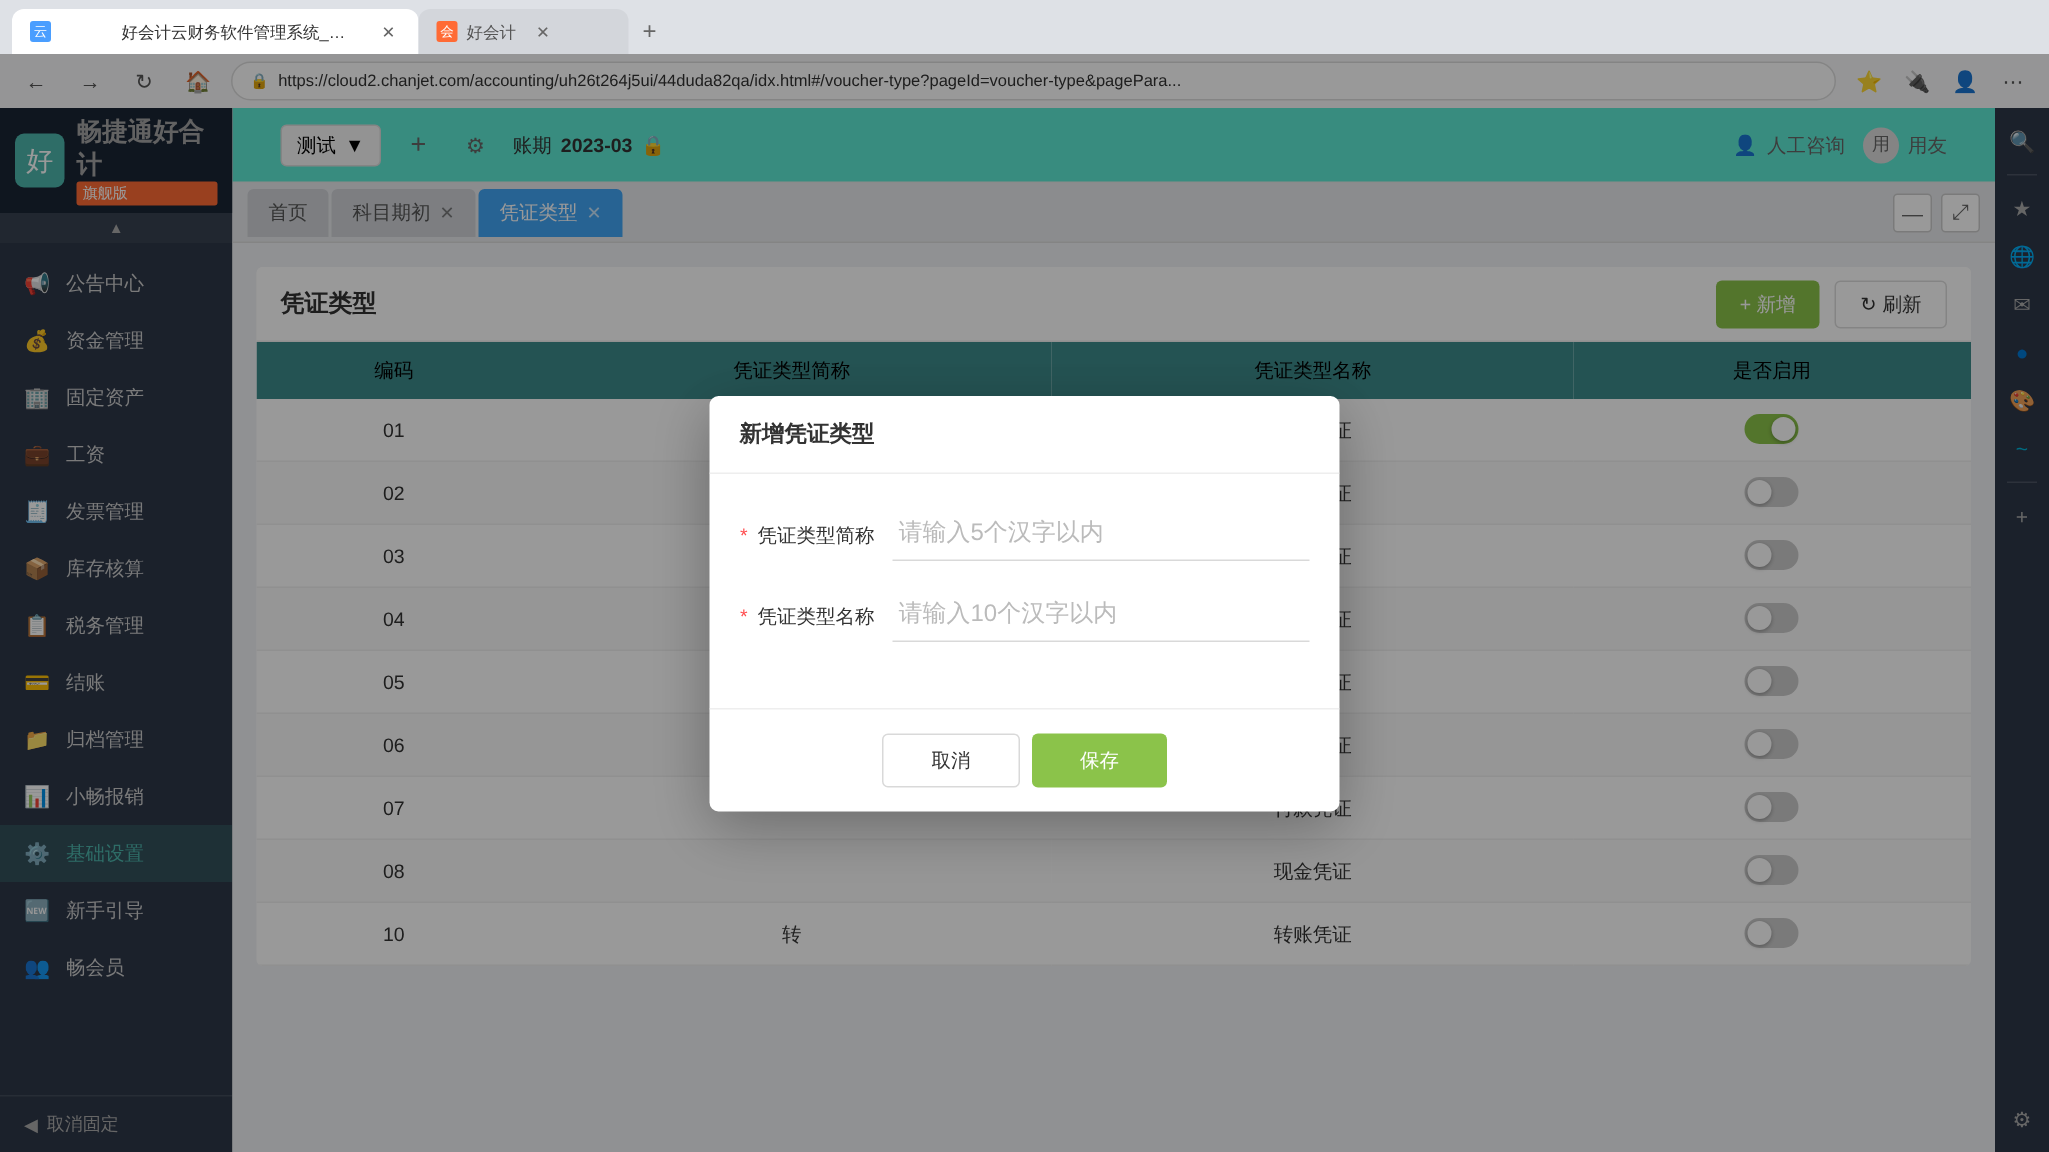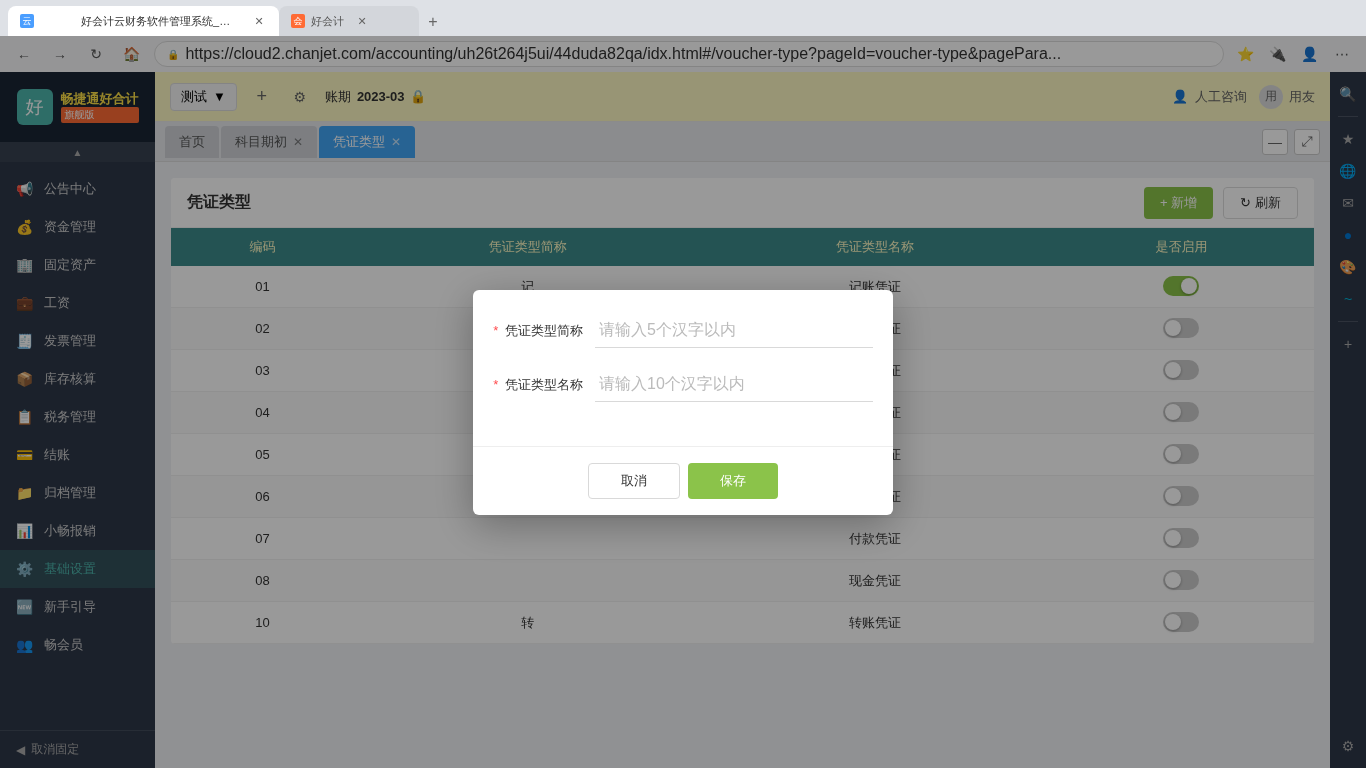--- a/index.html
+++ b/index.html
@@ -21,34 +21,34 @@
     .browser-action-btn { width: 28px; height: 28px; display: flex; align-items: center; justify-content: center; border-radius: 50%; cursor: pointer; font-size: 14px; color: #555; }
 
     
     .app { display: flex; height: 696px; }
 
     
     .sidebar { width: 155px; background: #2d3748; color: #fff; display: flex; flex-direction: column; flex-shrink: 0; }
     .sidebar-logo { height: 70px; background: #1a2535; display: flex; align-items: center; justify-content: center; padding: 10px; }
     .logo-box { display: flex; align-items: center; gap: 8px; }
     .logo-icon { width: 36px; height: 36px; background: #4db6ac; border-radius: 6px; display: flex; align-items: center; justify-content: center; font-size: 18px; color: white; }
-    .logo-text { font-size: 13px; color: #fde047; font-weight: bold; line-height: 1.3; }
+    .logo-text { font-size: 17px; color: #a3a3a3; font-weight: bold; line-height: 1.3; }
     .logo-sub { font-size: 10px; color: #aaa; background: #ff6b35; padding: 1px 4px; border-radius: 2px; color: white; }
     .sidebar-nav { flex: 1; overflow-y: auto; padding: 8px 0; }
     .nav-item { display: flex; align-items: center; padding: 10px 16px; cursor: pointer; color: #ccc; gap: 10px; font-size: 13px; }
     .nav-item.active { background: rgba(77, 182, 172, 0.2); color: #4db6ac; }
     .nav-icon { width: 18px; height: 18px; display: flex; align-items: center; justify-content: center; font-size: 14px; flex-shrink: 0; }
     .sidebar-footer { padding: 10px 16px; border-top: 1px solid rgba(255,255,255,0.1); cursor: pointer; color: #aaa; font-size: 12px; display: flex; align-items: center; gap: 6px; }
     .sidebar-scroll-btn { width: 100%; height: 20px; background: rgba(255,255,255,0.05); display: flex; align-items: center; justify-content: center; cursor: pointer; color: #aaa; font-size: 10px; }
 
     
     .main-content { flex: 1; display: flex; flex-direction: column; background: #f5f5f5; overflow: hidden; }
 
     
-    .app-header { height: 50px; background: #fef9c3; display: flex; align-items: center; padding: 0 15px; gap: 12px; border-bottom: 1px solid #e8e8e8; flex-shrink: 0; }
+    .app-header { height: 50px; background: #5eead4; display: flex; align-items: center; padding: 0 32px; gap: 12px; border-bottom: 1px solid #e8e8e8; flex-shrink: 0; }
     .workspace-select { display: flex; align-items: center; gap: 6px; background: #f5f5f5; border: 1px solid #ddd; border-radius: 4px; padding: 4px 10px; cursor: pointer; font-size: 13px; }
     .add-btn { width: 26px; height: 26px; display: flex; align-items: center; justify-content: center; border-radius: 50%; cursor: pointer; font-size: 18px; color: #666; }
     .settings-btn { width: 26px; height: 26px; display: flex; align-items: center; justify-content: center; border-radius: 50%; cursor: pointer; font-size: 14px; color: #666; }
     .period-info { display: flex; align-items: center; gap: 6px; font-size: 13px; color: #333; }
     .header-spacer { flex: 1; }
     .consult-btn { display: flex; align-items: center; gap: 6px; color: #666; cursor: pointer; font-size: 13px; }
     .user-btn { display: flex; align-items: center; gap: 6px; color: #666; cursor: pointer; font-size: 13px; }
 
     
     .page-tabs { height: 40px; background: #e8eaed; display: flex; align-items: center; padding: 0 10px; gap: 2px; border-bottom: 1px solid #ddd; flex-shrink: 0; }
@@ -62,21 +62,21 @@
     .page-content { flex: 1; overflow: auto; padding: 16px; background: #f0f2f5; }
     .page-card { background: #fff; border-radius: 4px; overflow: hidden; }
     .page-card-header { height: 50px; background: #fff; display: flex; align-items: center; justify-content: space-between; padding: 0 16px; border-bottom: 1px solid #f0f0f0; }
     .page-title { font-size: 16px; font-weight: bold; color: #333; }
     .card-actions { display: flex; gap: 10px; }
     .btn-primary { background: #8bc34a; color: white; border: none; padding: 6px 16px; border-radius: 4px; cursor: pointer; font-size: 13px; display: flex; align-items: center; gap: 4px; }
     .btn-secondary { background: #fff; color: #333; border: 1px solid #ddd; padding: 6px 16px; border-radius: 4px; cursor: pointer; font-size: 13px; display: flex; align-items: center; gap: 4px; }
 
     
     .data-table { width: 100%; border-collapse: collapse; }
-    .data-table th { background: #3d8b8b; color: #fef9c3; padding: 10px 16px; font-size: 13px; font-weight: normal; text-align: center; }
+    .data-table th { background: #3d8b8b; color: #000000; padding: 10px 16px; font-size: 13px; font-weight: normal; text-align: center; }
     .data-table td { padding: 10px 16px; font-size: 13px; color: #333; text-align: center; border-bottom: 1px solid #f0f0f0; }
     .data-table tr:nth-child(even) td { background: #fafafa; }
 
     
     .toggle { width: 36px; height: 20px; border-radius: 10px; background: #ccc; display: inline-flex; align-items: center; cursor: pointer; padding: 2px; transition: background 0.2s; }
     .toggle.on { background: #8bc34a; }
     .toggle-knob { width: 16px; height: 16px; background: white; border-radius: 50%; transition: transform 0.2s; box-shadow: 0 1px 3px rgba(0,0,0,0.3); }
     .toggle.on .toggle-knob { transform: translateX(16px); }
 
     
@@ -115,21 +115,21 @@
     </div>
     <div class="tab-new">+</div>
   </div>
   <div class="address-bar">
     <div class="nav-btn">←</div>
     <div class="nav-btn">→</div>
     <div class="nav-btn">↻</div>
     <div class="nav-btn">🏠</div>
     <div class="address-input">
       <span class="address-lock">🔒</span>
-      <span style="font-size:16px;color:#333;overflow:hidden;text-overflow:ellipsis;white-space:nowrap;">https://cloud2.chanjet.com/accounting/uh26t264j5ui/44duda82qa/idx.html#/voucher-type?pageId=voucher-type&amp;pagePara...</span>
+      <span style="font-size:11px;color:#333;overflow:hidden;text-overflow:ellipsis;white-space:nowrap;">https://cloud2.chanjet.com/accounting/uh26t264j5ui/44duda82qa/idx.html#/voucher-type?pageId=voucher-type&amp;pagePara...</span>
     </div>
     <div class="browser-actions">
       <div class="browser-action-btn">⭐</div>
       <div class="browser-action-btn">🔌</div>
       <div class="browser-action-btn">👤</div>
       <div class="browser-action-btn">⋯</div>
     </div>
   </div>
 </div>
 
@@ -378,20 +378,21 @@
     <div class="right-sidebar-btn" style="color:#00b4d8;">~</div>
     <div class="right-sidebar-divider"></div>
     <div class="right-sidebar-btn">+</div>
     <div style="flex:1"></div>
     <div class="right-sidebar-btn">⚙</div>
   </div>
 </div>
 
 <div class="modal-overlay">
   <div class="modal">
+    <div class="modal-header">新增凭证类型</div>
     <div class="modal-body">
       <div class="form-field">
         <div class="form-label">
           <span class="required">*</span>
           <span>凭证类型简称</span>
         </div>
         <input class="form-input" type="text" placeholder="请输入5个汉字以内" style="">
       </div>
       <div class="form-field">
         <div class="form-label">

